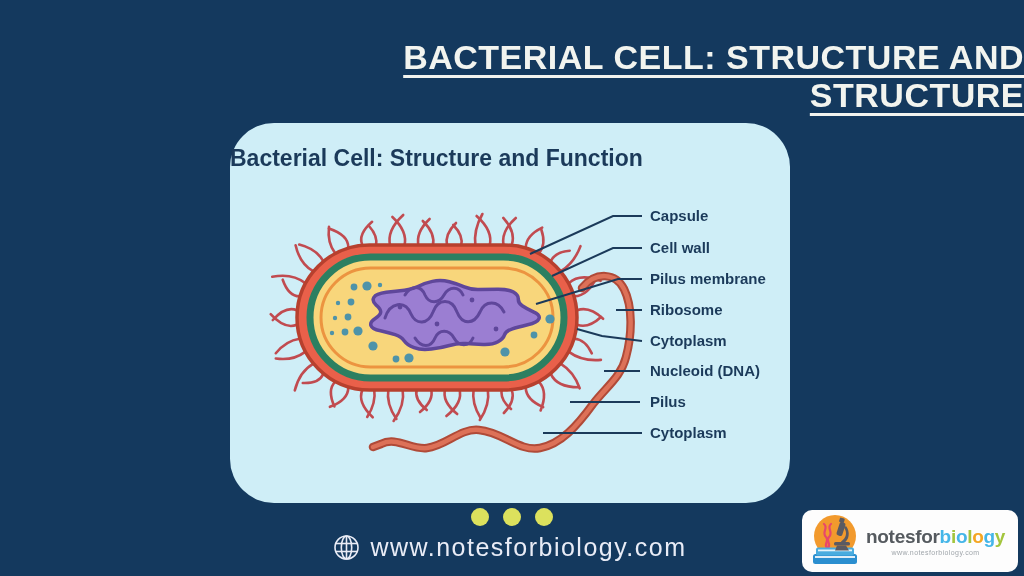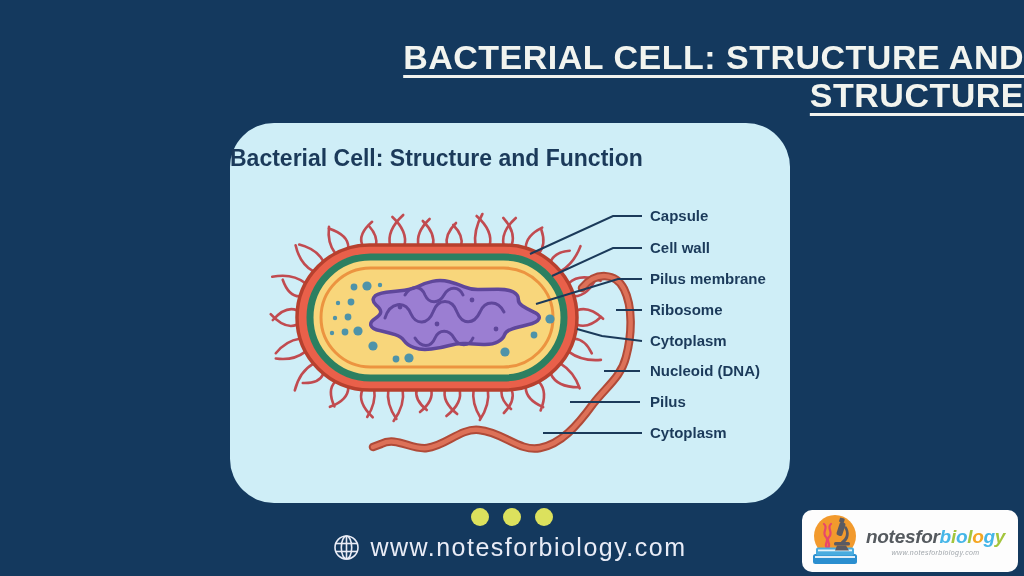--- a/index.html
+++ b/index.html
@@ -39,21 +39,21 @@
   .dot{width:18px;height:18px;border-radius:50%;background:var(--footer-dots);display:block;}
   .site-row{
     position:absolute;top:533px;left:230px;width:560px;
     display:flex;align-items:center;justify-content:center;gap:10px;
   }
   .site-url{color:var(--footer-text);font-size:25px;letter-spacing:1.5px;}
   
   .logo-card{
     position:absolute;right:6px;bottom:4px;width:216px;height:62px;
     background:#fdfdfd;border-radius:10px;
-    display:flex;align-items:center;gap:6px;padding-left:8px;box-sizing:border-box;font-style:italic;
+    display:flex;align-items:center;gap:6px;padding-left:8px;box-sizing:border-box;
   }
   .logo-text{display:flex;flex-direction:column;line-height:1;}
   .logo-name{font-size:19px;font-weight:600;letter-spacing:-.3px;color:#555a5f;white-space:nowrap;}
   .logo-name .colored span{display:inline;}
   .logo-url{font-size:7px;color:#a0a6ab;letter-spacing:.4px;margin-top:3px;text-align:center;}
 </style>
 </head>
 <body>
 
 <div>

